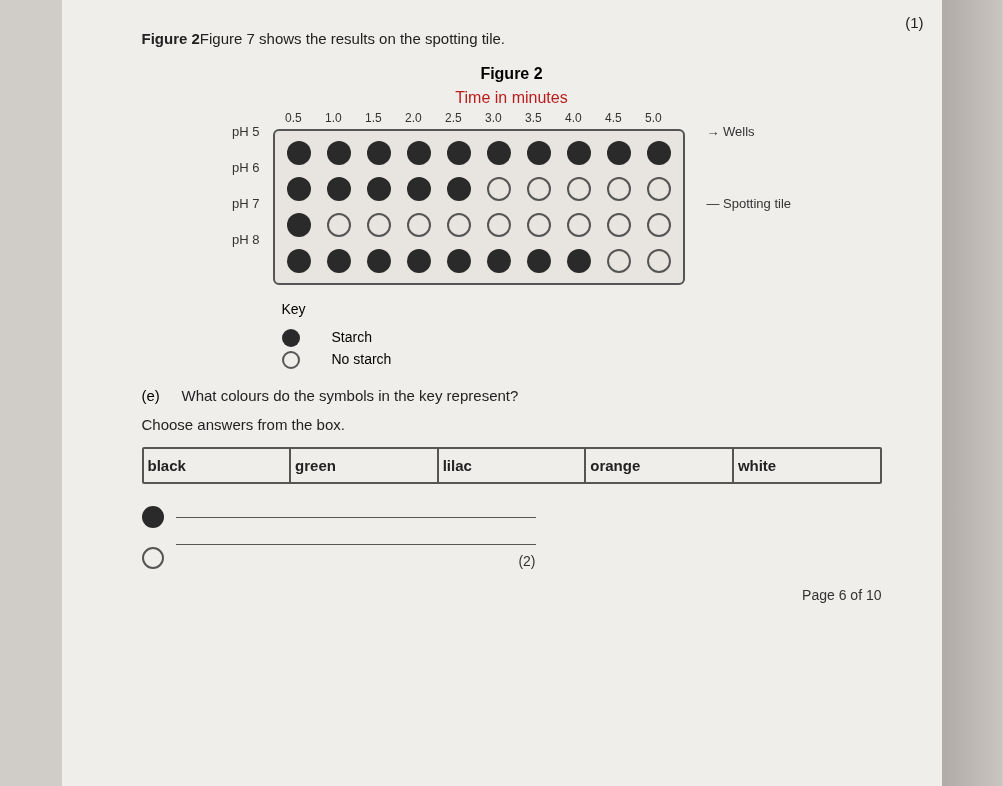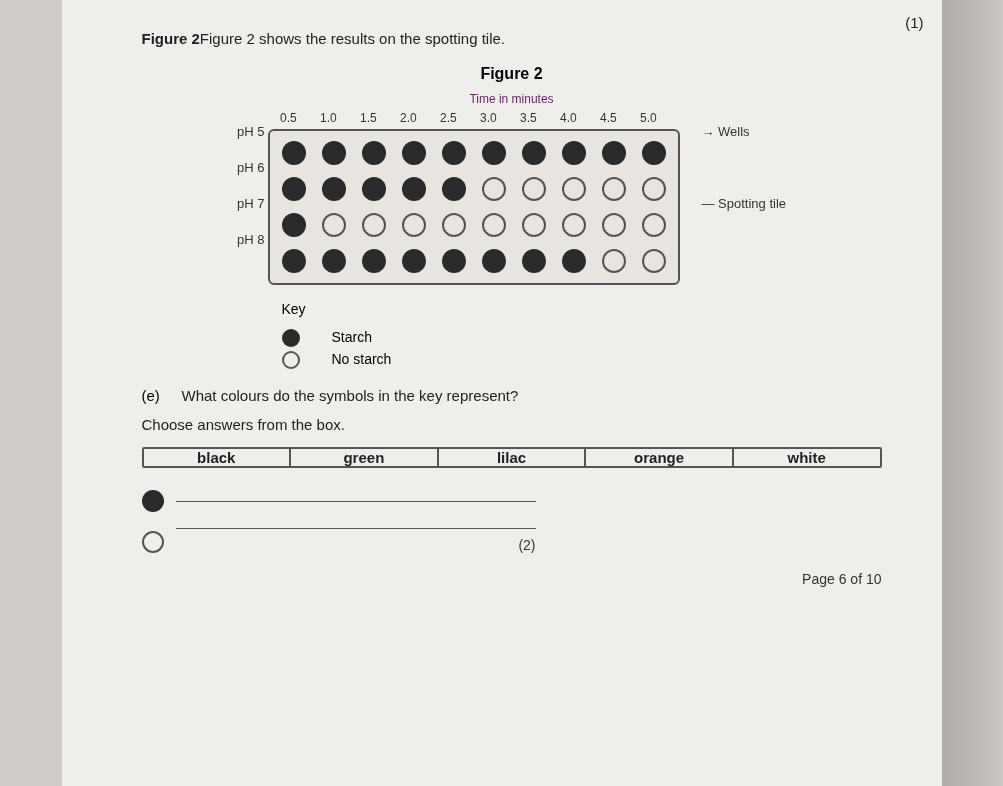--- a/index.html
+++ b/index.html
@@ -40,34 +40,34 @@
       font-weight: bold;
       margin-bottom: 6px;
     }
     .figure-container {
       display: flex;
       flex-direction: column;
       align-items: center;
       margin-bottom: 16px;
     }
     .time-label {
-      font-size: 12px;
-      color: #701a75;
+      font-size: 16px;
+      color: #b91c1c;
       margin-bottom: 12px;
     }
     .grid-area {
       position: relative;
       display: flex;
       align-items: flex-start;
     }
     .ph-labels {
       display: flex;
       flex-direction: column;
       justify-content: space-around;
-      padding-right: 4px;
+      padding-right: 14px;
       padding-top: 2px;
     }
     .ph-label {
       font-size: 13px;
       color: #333;
       height: 36px;
       display: flex;
       align-items: center;
     }
     .dot-grid-wrapper {
@@ -182,22 +182,21 @@
     }
     .answer-box {
       display: flex;
       border: 2px solid #555;
       border-radius: 2px;
       margin-bottom: 22px;
       overflow: hidden;
     }
     .answer-option {
       flex: 1;
-      text-align: center;
-      padding: 0 4px;
+      padding: 8px 4px;
       font-size: 15px;
       font-weight: bold;
       color: #222;
       border-right: 2px solid #555;
     }
     .answer-option:last-child {
       border-right: none;
     }
     .answer-line-group {
       margin-bottom: 18px;
@@ -235,21 +234,21 @@
       pointer-events: none;
     }
   </style>
 </head>
 <body>
 
 <div class="page">
   <div class="mark-1">(1)</div>
 
   <p class="figure-intro">
-    <b>Figure 2</b><span>Figure 2 shows the results on the spotting tile.</span>
+    <b>Figure 2</b><span>Figure 7 shows the results on the spotting tile.</span>
   </p>
 
   <div class="figure-container">
     <div class="figure-title">Figure 2</div>
 
     <div style="margin-bottom:4px;">
       <span class="time-label">Time in minutes</span>
     </div>
 
     <div class="grid-area">

